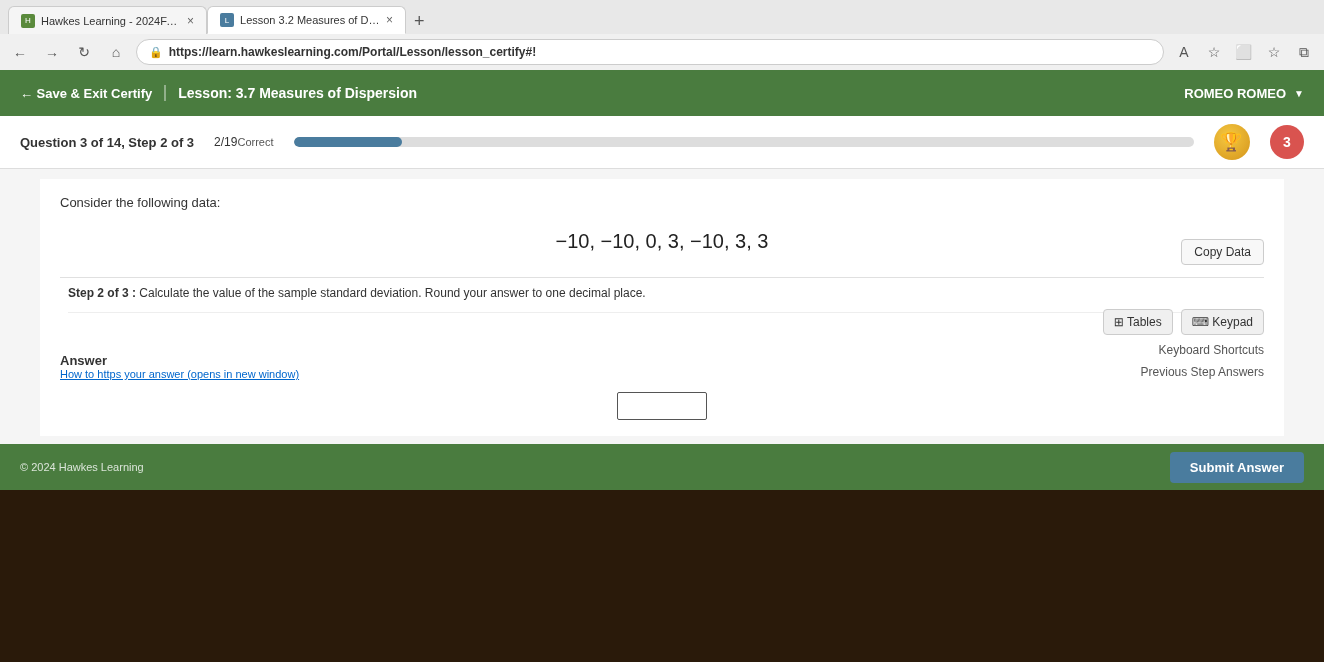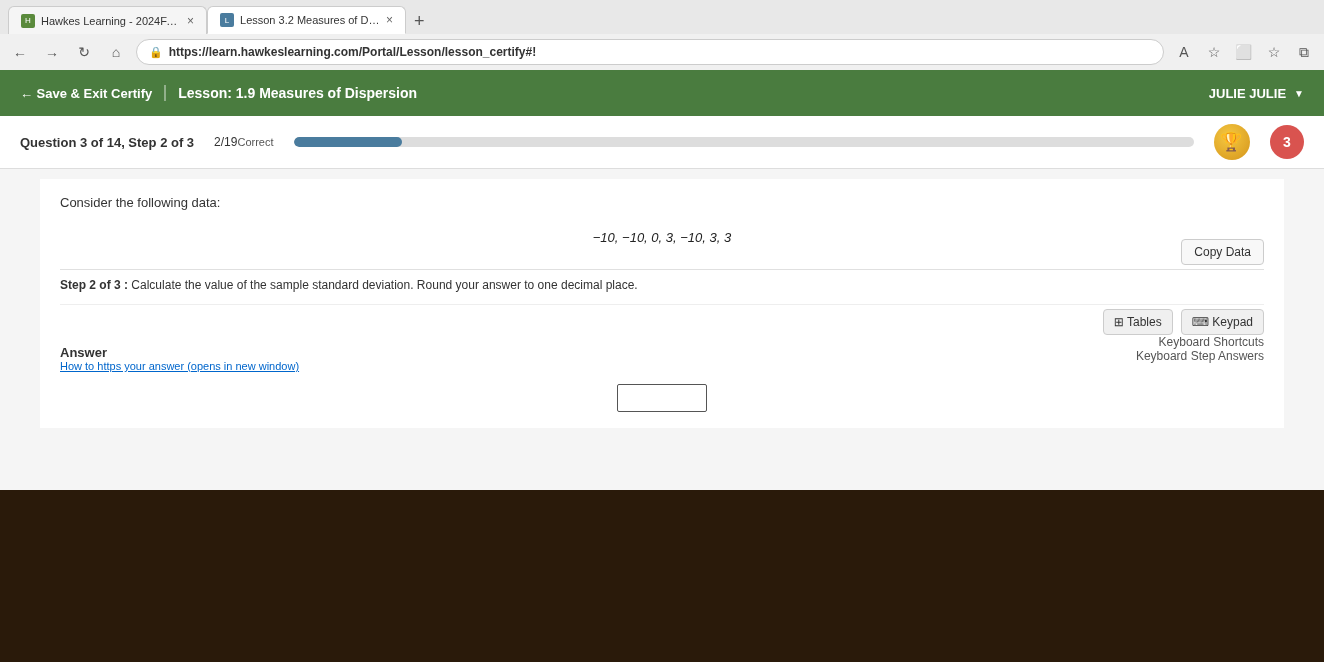--- a/index.html
+++ b/index.html
@@ -225,43 +225,43 @@
       display: flex;
       flex-direction: column;
     }
     .consider-text {
       font-size: 13px;
       color: #333;
       margin-bottom: 20px;
     }
     .data-display {
       text-align: center;
-      font-size: 13px;
+      font-size: 20px;
       color: #222;
       margin-bottom: 16px;
-      font-style: italic;
     }
     .copy-data-btn {
       position: absolute;
       right: 20px;
       top: 60px;
       background: #f8f8f8;
       border: 1px solid #ccc;
       border-radius: 4px;
       padding: 5px 12px;
       font-size: 12px;
       cursor: pointer;
       color: #333;
     }
     .step-instruction {
       font-size: 12px;
       color: #333;
       margin-bottom: 16px;
       padding-bottom: 12px;
       border-bottom: 1px solid #eee;
+      margin-left: 8px;
     }
     .step-instruction strong {
       font-weight: bold;
     }
     .answer-section {
       margin-top: 24px;
     }
     .answer-label {
       font-size: 13px;
       font-weight: bold;
@@ -288,20 +288,21 @@
       font-size: 13px;
     }
 
     
     .tools-panel {
       position: absolute;
       right: 20px;
       top: 130px;
       display: flex;
       flex-direction: column;
+      gap: 8px;
       align-items: flex-end;
     }
     .tools-row {
       display: flex;
       gap: 8px;
     }
     .tool-btn {
       background: #f0f0f0;
       border: 1px solid #ccc;
       border-radius: 4px;
@@ -396,24 +397,24 @@
     </div>
   </div>
 </div>
 
 <div class="app-container">
 
   <div class="app-header">
     <button class="save-exit-btn">
       <span>← Save &amp; Exit Certify</span>
     </button>
-    <span class="lesson-title-header">Lesson: 1.9 Measures of Dispersion</span>
+    <span class="lesson-title-header">Lesson: 3.7 Measures of Dispersion</span>
     <div class="header-spacer"></div>
     <div class="user-info">
-      <span>JULIE JULIE</span>
+      <span>ROMEO ROMEO</span>
       <span class="dropdown-arrow">▼</span>
     </div>
   </div>
 
   <div class="progress-area">
     <div>
       <span style="font-size:13px;font-weight:bold;color:#333;">Question 3 of 14, Step 2 of 3</span>
     </div>
     <div class="progress-stats">
       <span style="font-size:12px;">2/19</span>
@@ -451,20 +452,24 @@
           <input type="text" class="answer-input" value="" style="">
         </div>
       </div>
 
       <div class="tools-panel">
         <div class="tools-row">
           <button class="tool-btn">⊞ Tables</button>
           <button class="tool-btn">⌨ Keypad</button>
         </div>
         <div class="keyboard-shortcuts-link">Keyboard Shortcuts</div>
-        <div class="prev-step-link">Keyboard Step Answers</div>
+        <div class="prev-step-link">Previous Step Answers</div>
       </div>
 
     </div>
   </div>
 
+  <div class="app-footer">
+    <span class="footer-copyright">© 2024 Hawkes Learning</span>
+    <button class="submit-btn">Submit Answer</button>
+  </div>
 
 </div>
 
 </body></html>

